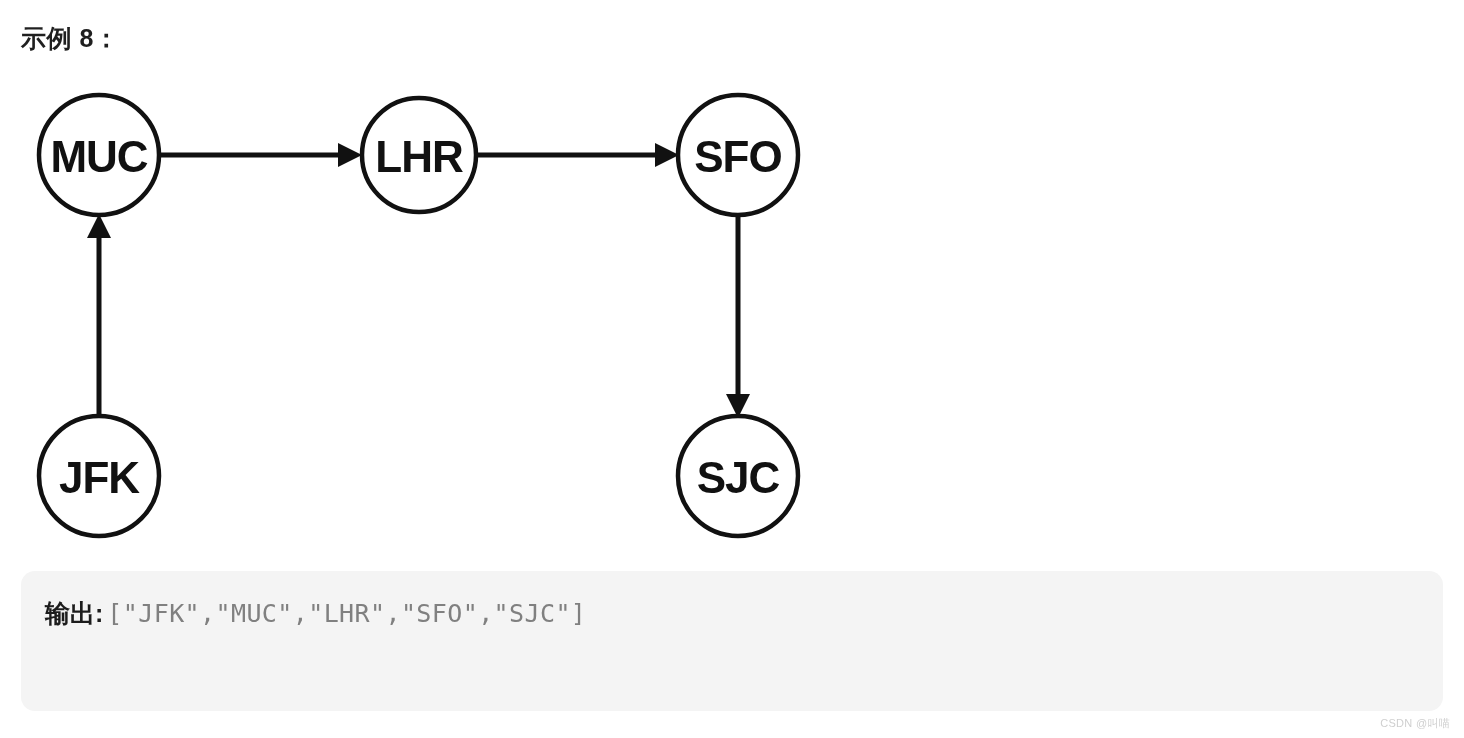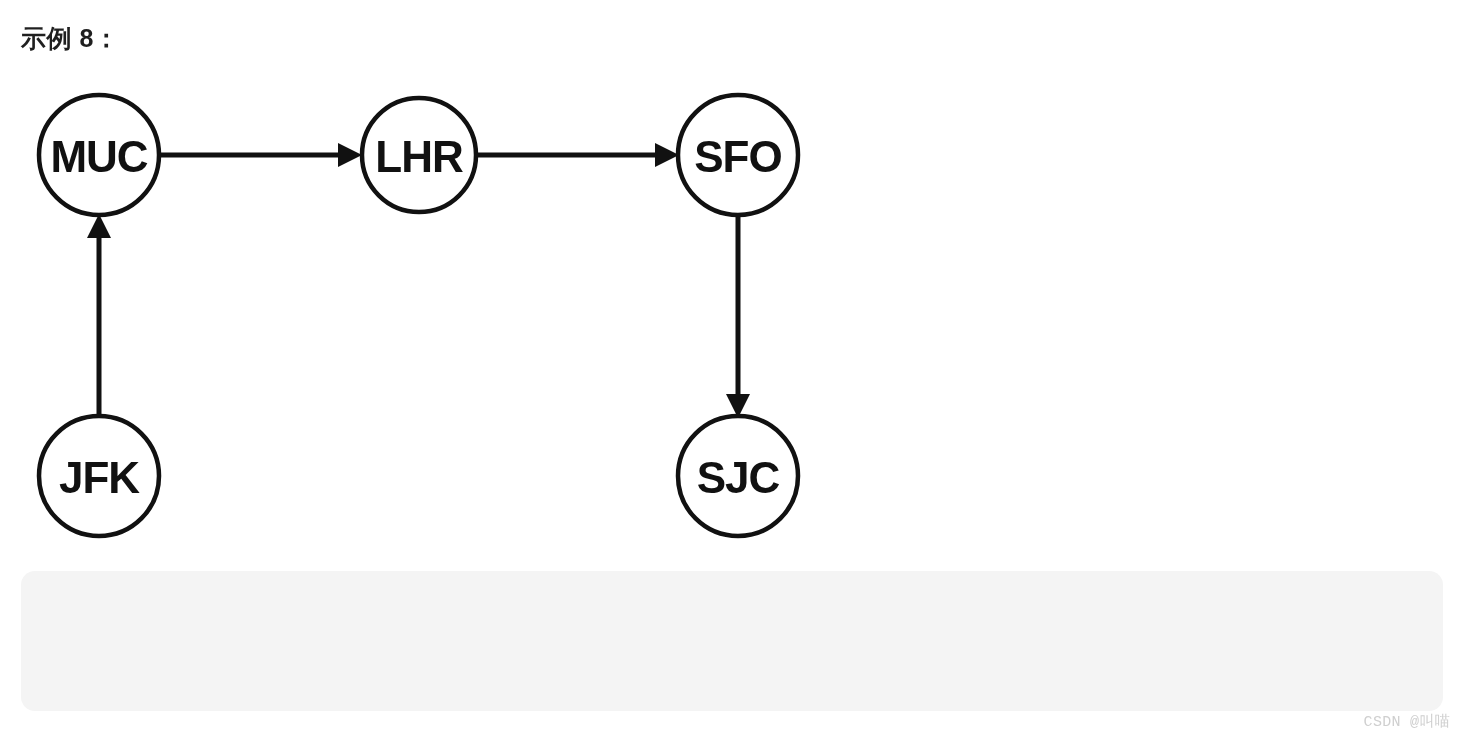--- a/index.html
+++ b/index.html
@@ -98,22 +98,22 @@
     color: #808080;
     letter-spacing: 0.4px;
     flex: 0 0 auto;
   }
 
   
   .watermark {
     position: absolute;
     right: 14px;
     bottom: 7px;
-    font-family: Liberation Mono, monospace;
-    font-size: 15px;
+    font-family: Liberation Sans, sans-serif;
+    font-size: 11px;
     color: #cfcfcf;
     letter-spacing: 0.3px;
     white-space: nowrap;
   }
 </style>
 </head>
 <body>
 
 <div class="page-title">示例 8：</div>
 
@@ -162,15 +162,19 @@
 
     <g>
       <circle class="node-circle" cx="722" cy="398" r="60"></circle>
       <text class="node-label" x="722" y="399">SJC</text>
     </g>
 
   </svg>
 </div>
 
 <div class="example-block">
+  <div class="example-line">
+    <span class="example-label">输出:</span>
+    <span class="example-code">["JFK","MUC","LHR","SFO","SJC"]</span>
+  </div>
 </div>
 
 <div class="watermark">CSDN @叫喵</div>
 
 </body></html>

